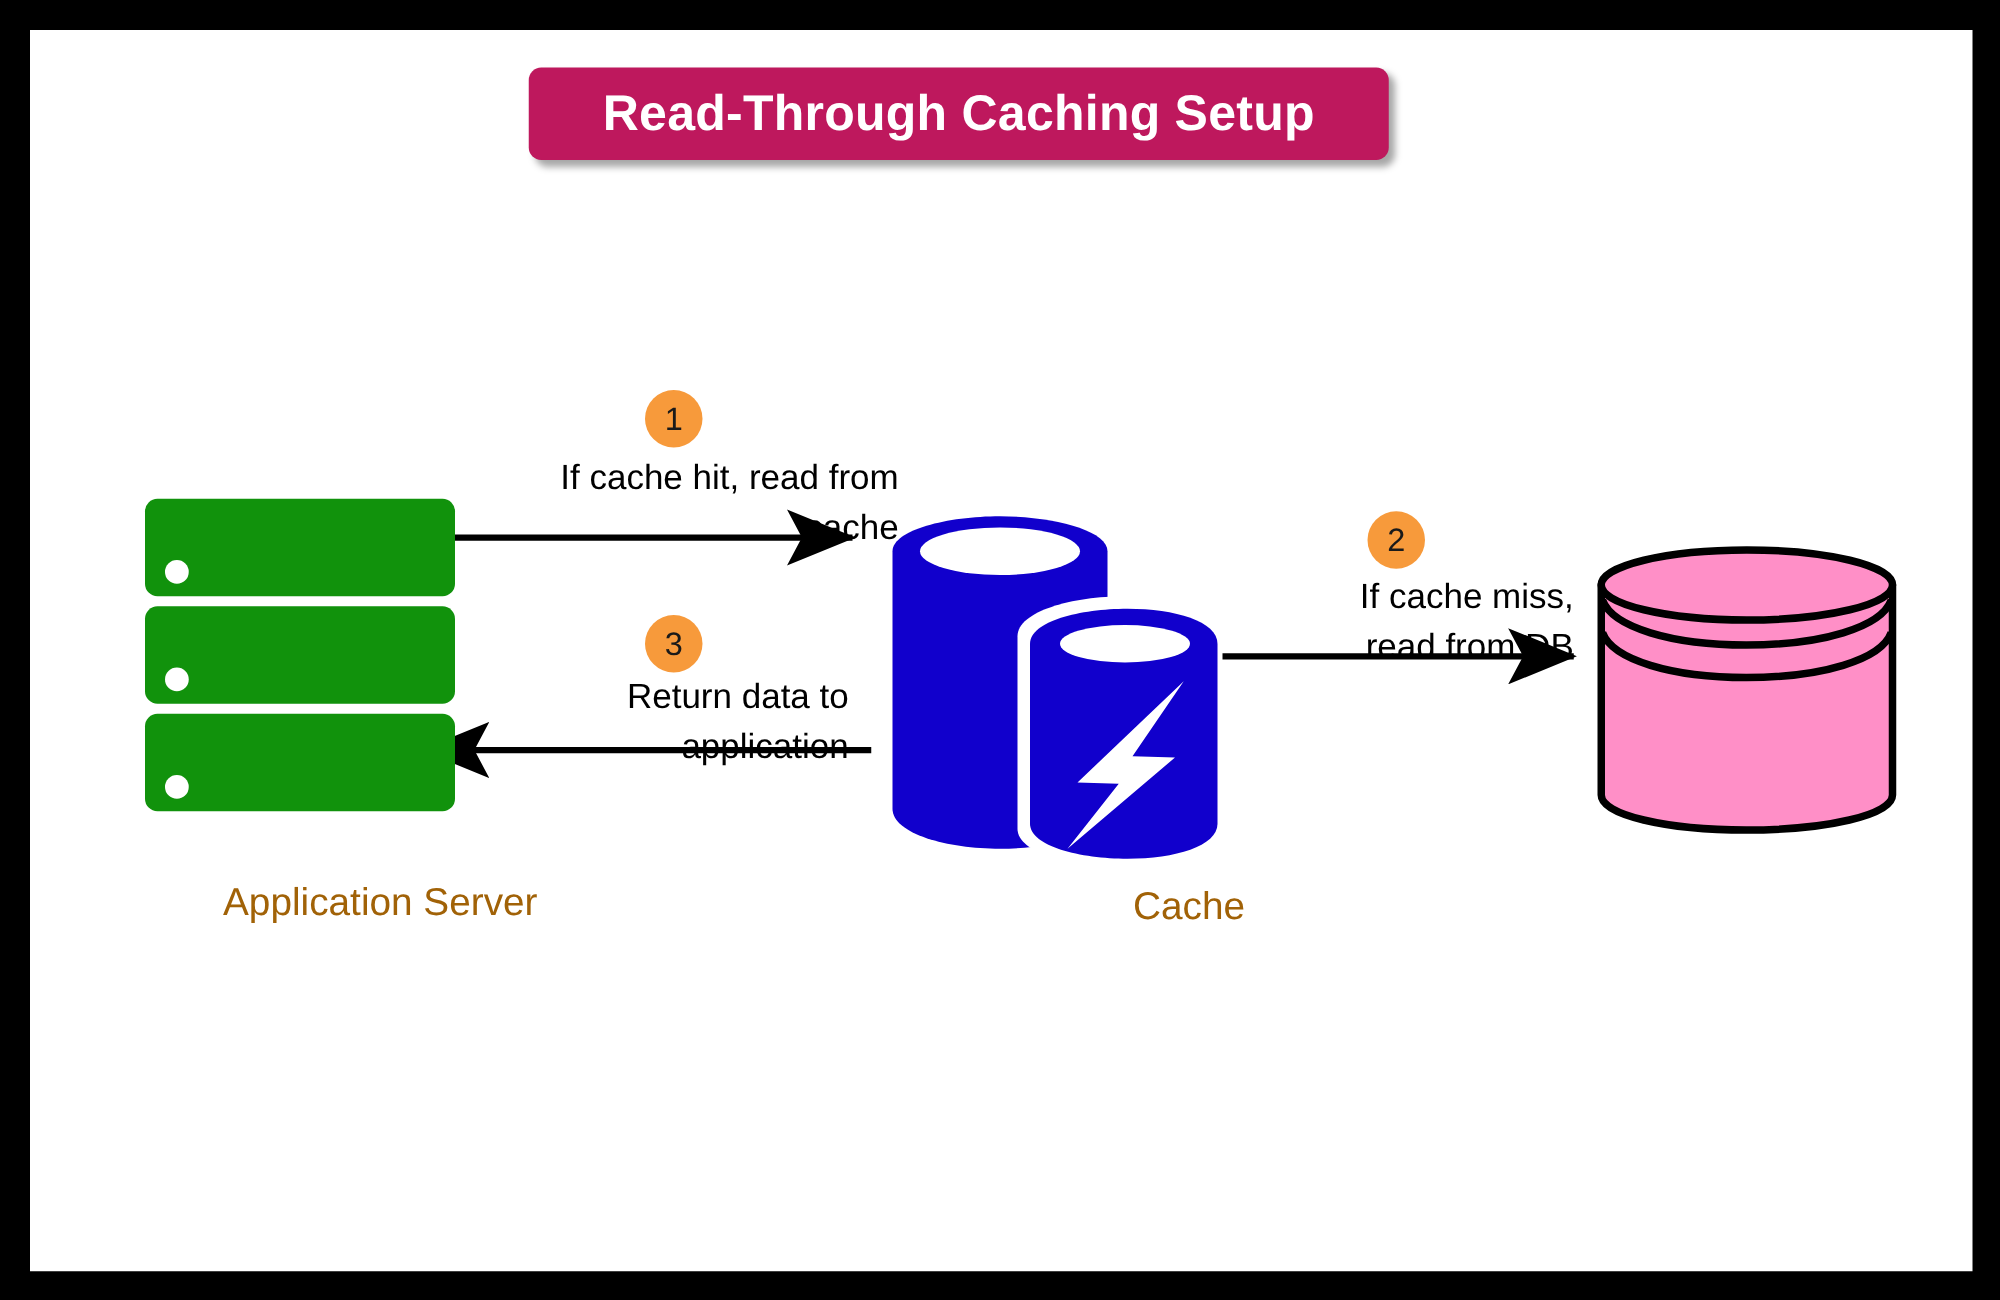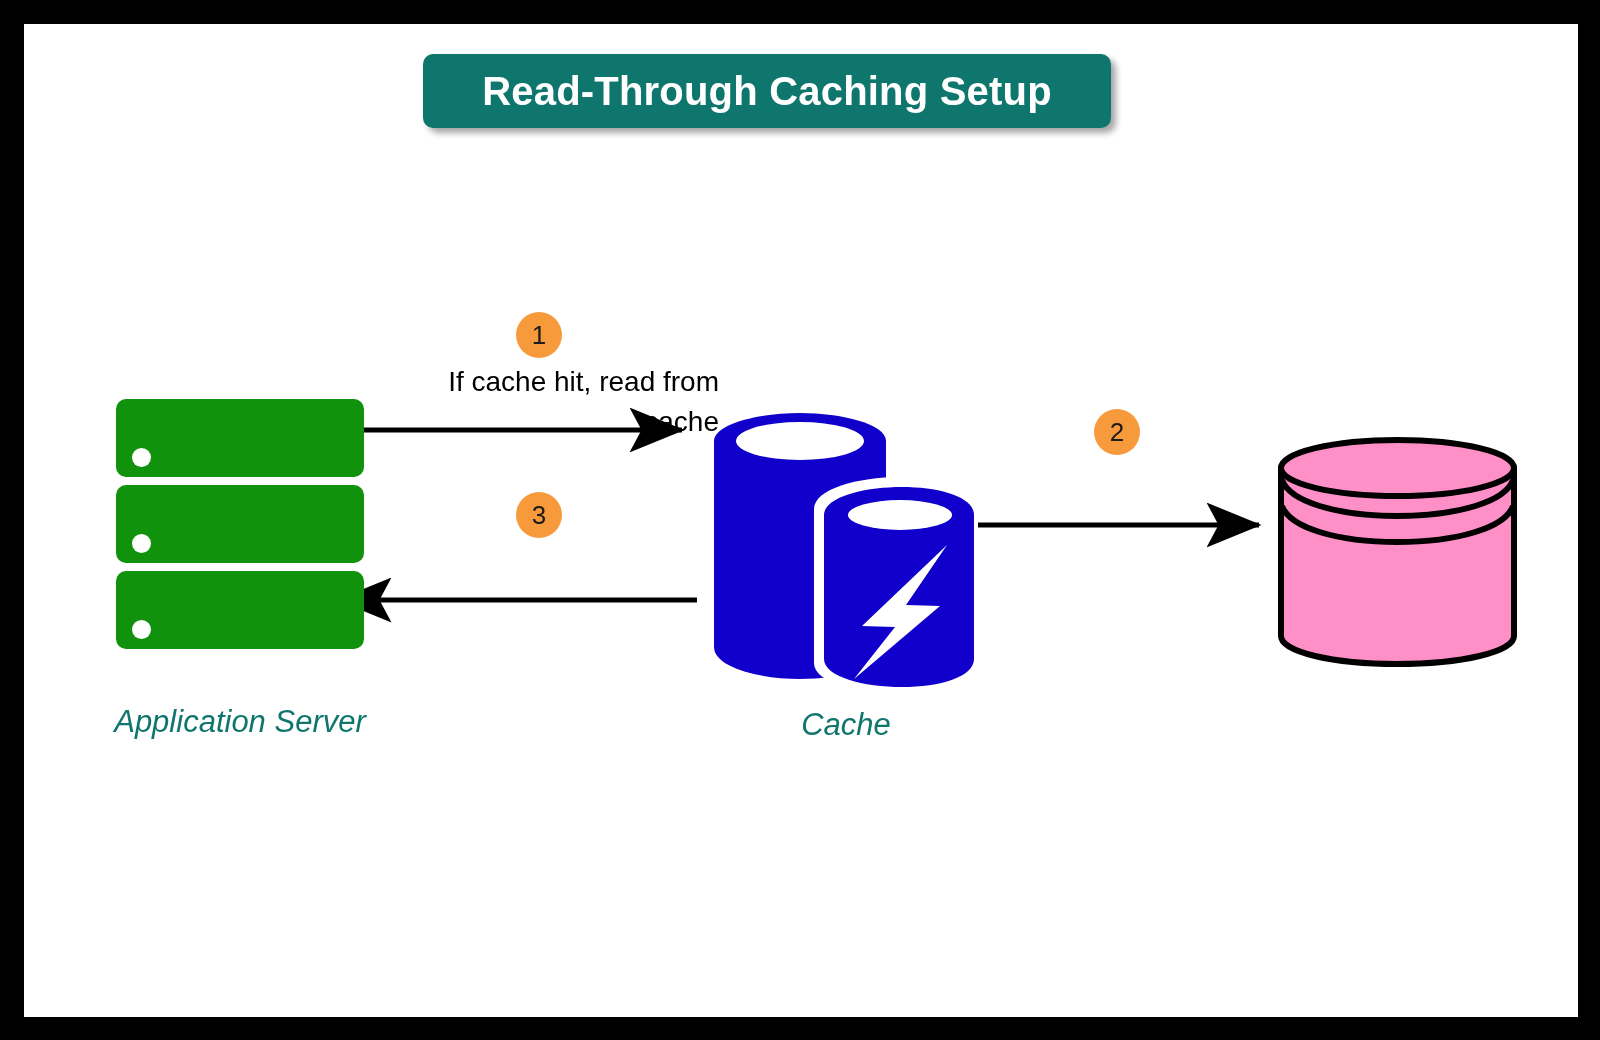--- a/index.html
+++ b/index.html
@@ -24,21 +24,21 @@
     background: #ffffff;
   }
 
   
   #title-banner {
     position: absolute;
     left: 399px;
     top: 30px;
     width: 688px;
     height: 74px;
-    background: #0f766e;
+    background: #be185d;
     border-radius: 10px;
     box-shadow: 5px 5px 6px rgba(0,0,0,0.35);
     display: flex;
     align-items: center;
     justify-content: center;
   }
   #title-text {
     color: #ffffff;
     font-size: 40px;
     font-weight: bold;
@@ -143,24 +143,23 @@
     line-height: 40px;
     white-space: pre-line;
   }
   #label-1 { left: 335px; top: 338px; width: 360px; }
   #label-2 { left: 955px; top: 433px; width: 280px; }
   #label-3 { left: 375px; top: 513px; width: 280px; }
 
   
   .node-caption {
     position: absolute;
-    text-align: center;
-    color: #0f766e;
+    text-align: right;
+    color: #a16207;
     font-size: 31px;
-    font-style: italic;
   }
   #caption-app { left: 26px; top: 680px; width: 380px; }
   #caption-cache { left: 672px; top: 683px; width: 300px; }
   #caption-db { left: 1228px; top: 680px; width: 290px; }
 </style>
 </head>
 <body>
 
 <div id="stage">
   <div id="canvas">
@@ -238,18 +237,22 @@
     </div>
     <div class="step-badge" id="badge-2">
       <span>2</span>
     </div>
     <div class="step-badge" id="badge-3">
       <span>3</span>
     </div>
 
     <div class="edge-label" id="label-1">If cache hit, read from
 cache</div>
+    <div class="edge-label" id="label-2">If cache miss,
+read from DB</div>
+    <div class="edge-label" id="label-3">Return data to
+application</div>
 
     <div class="node-caption" id="caption-app">Application Server</div>
     <div class="node-caption" id="caption-cache">Cache</div>
 
   </div>
 </div>
 
 </body></html>

